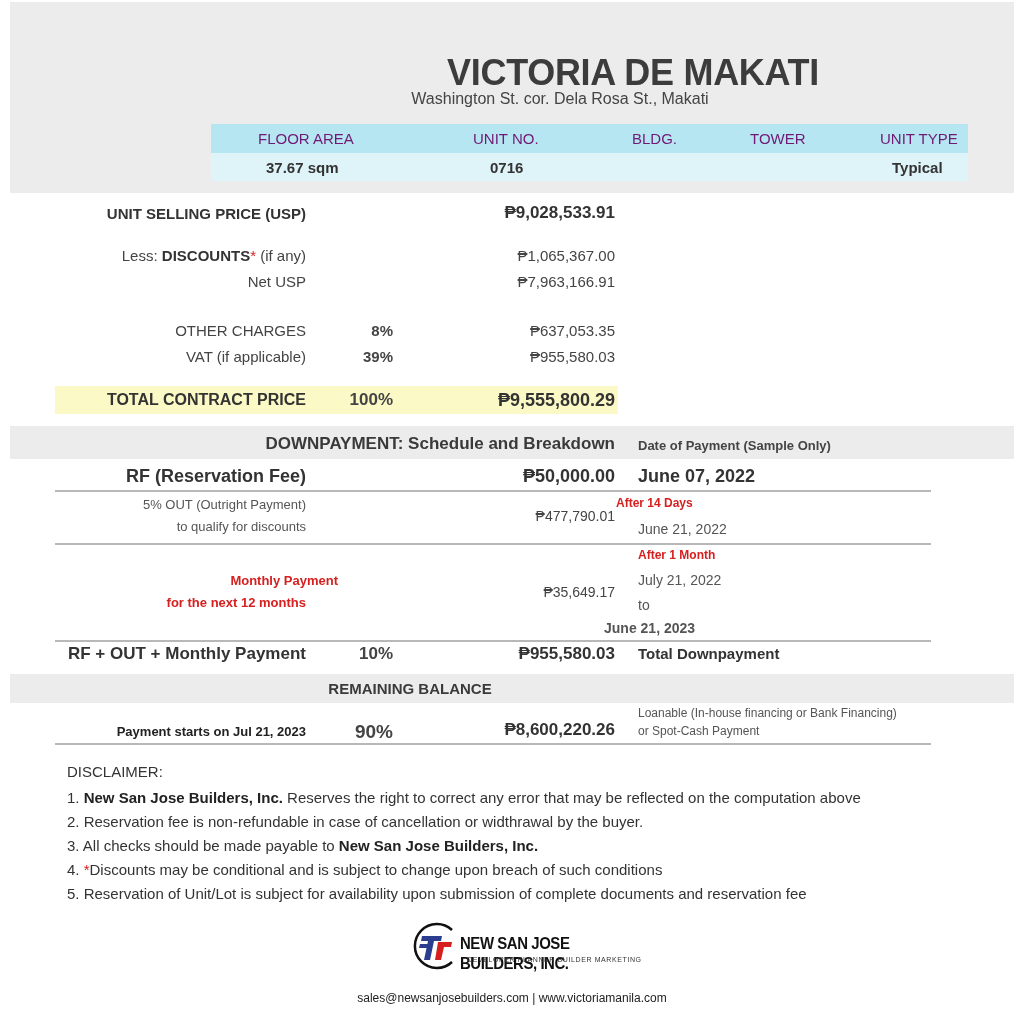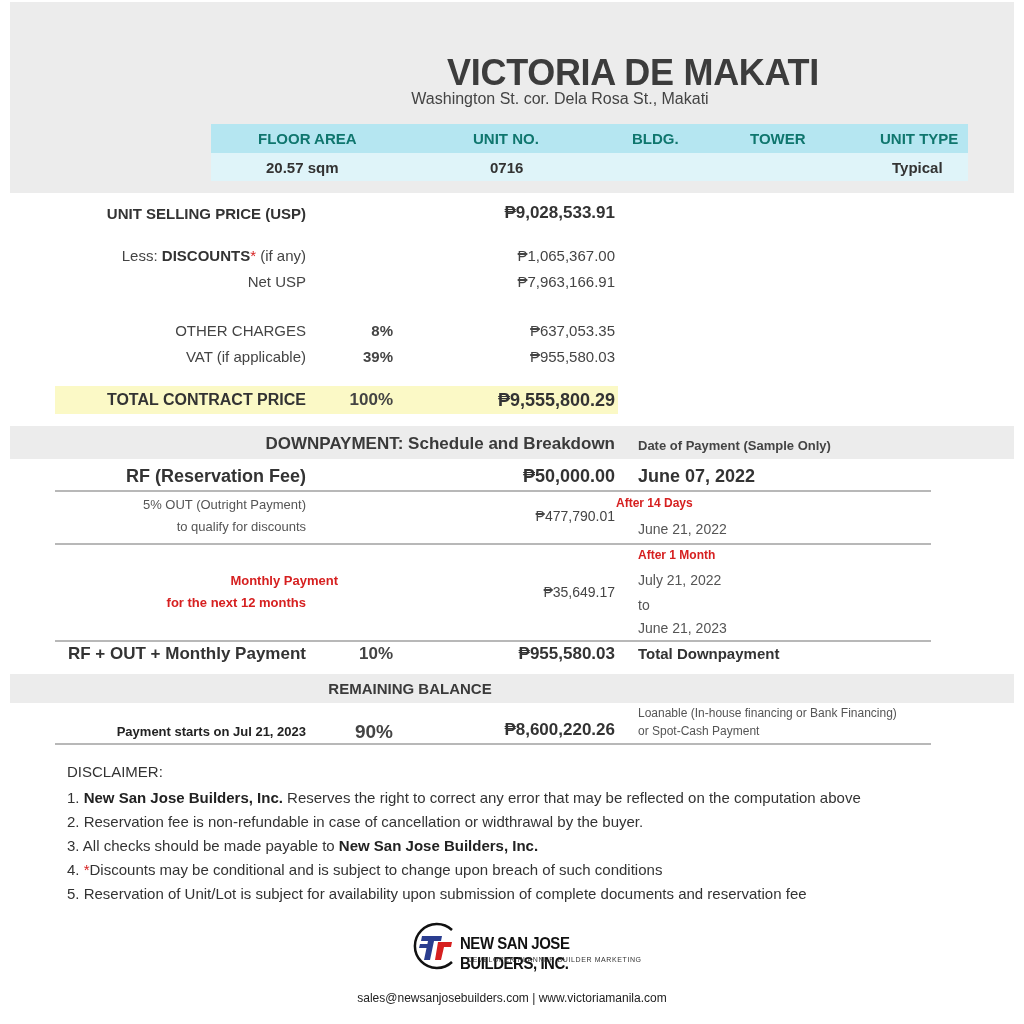--- a/index.html
+++ b/index.html
@@ -6,21 +6,21 @@
   html, body { width: 1024px; height: 1024px; background: #ffffff; overflow: hidden; }
   body { position: relative; font-family: "Liberation Sans", sans-serif; color: #3a3a3a; }
   .abs { position: absolute; white-space: nowrap; }
 
   
   .hdr-box { position: absolute; left: 10px; top: 2px; width: 1004px; height: 191px; background: #ececec; }
   .title { left: 0; width: 1012px; top: 52px; text-align: center; padding-left: 254px; font-size: 36px; font-weight: bold; color: #3c3c3c; letter-spacing: -0.3px; }
   .subtitle { left: 0; width: 1024px; top: 90px; text-align: center; padding-left: 96px; font-size: 16px; color: #444; }
   .cyan-head { position: absolute; left: 211px; top: 124px; width: 757px; height: 29px; background: #b5e6f1; }
   .cyan-val { position: absolute; left: 211px; top: 153px; width: 757px; height: 28px; background: #dff4f9; }
-  .th { font-size: 15px; font-weight: bold; color: #0f766e; }
+  .th { font-size: 15px; font-weight: normal; color: #701a75; }
   .tv { font-size: 15px; font-weight: bold; color: #333; }
 
   
   .lbl { font-size: 15px; color: #444; text-align: right; }
   .lblb { font-size: 15px; font-weight: bold; color: #333; text-align: right; }
   .amt { font-size: 15px; color: #444; text-align: right; }
   .amtb { font-size: 17px; font-weight: bold; color: #333; text-align: right; }
   .pct { font-size: 15px; font-weight: bold; color: #444; text-align: right; }
   .red { color: #d62020; }
   .yellow { position: absolute; left: 55px; top: 386px; width: 563px; height: 28px; background: #fbf9c6; }
@@ -52,21 +52,21 @@
 
 <div class="cyan-head"></div>
 <div class="cyan-val"></div>
 
 <div class="abs th" style="left:258px; top:130px;">FLOOR AREA</div>
 <div class="abs th" style="left:473px; top:130px;">UNIT NO.</div>
 <div class="abs th" style="left:632px; top:130px;">BLDG.</div>
 <div class="abs th" style="left:750px; top:130px;">TOWER</div>
 <div class="abs th" style="left:880px; top:130px;">UNIT TYPE</div>
 
-<div class="abs tv" style="left:266px; top:159px;">20.57 sqm</div>
+<div class="abs tv" style="left:266px; top:159px;">37.67 sqm</div>
 <div class="abs tv" style="left:490px; top:159px;">0716</div>
 <div class="abs tv" style="left:632px; top:159px;"></div>
 <div class="abs tv" style="left:750px; top:159px;"></div>
 <div class="abs tv" style="left:892px; top:159px;">Typical</div>
 
 <div class="abs lblb" style="right:718px; top:205px;">UNIT SELLING PRICE (USP)</div>
 <div class="abs amtb" style="right:409px; top:203px;">₱9,028,533.91</div>
 
 <div class="abs lbl" style="right:718px; top:247px;">
   <span>Less: </span><b style="color:#333">DISCOUNTS</b><span class="red">*</span><span> (if any)</span>
@@ -104,21 +104,21 @@
 <div class="abs smr" style="left:616px; top:496px;">After 14 Days</div>
 <div class="abs date" style="left:638px; top:521px;">June 21, 2022</div>
 <div class="rule" style="top:543px;"></div>
 
 <div class="abs smr" style="right:686px; top:573px; font-size:13px;margin-left:8px;">Monthly Payment</div>
 <div class="abs smr" style="right:718px; top:595px; font-size:13px;">for the next 12 months</div>
 <div class="abs amt" style="right:409px; top:584px; font-size:14px;">₱35,649.17</div>
 <div class="abs smr" style="left:638px; top:548px;">After 1 Month</div>
 <div class="abs date" style="left:638px; top:572px;">July 21, 2022</div>
 <div class="abs date" style="left:638px; top:597px;">to</div>
-<div class="abs date" style="left:638px; top:620px;">June 21, 2023</div>
+<div class="abs date" style="left:604px; top:620px;font-weight:bold;">June 21, 2023</div>
 <div class="rule" style="top:640px;"></div>
 
 <div class="abs" style="right:718px; top:644px; font-size:17px; font-weight:bold; color:#333;">RF + OUT + Monthly Payment</div>
 <div class="abs pct" style="right:631px; top:644px; font-size:17px;">10%</div>
 <div class="abs amtb" style="right:409px; top:644px;">₱955,580.03</div>
 <div class="abs" style="left:638px; top:645px; font-size:15px; font-weight:bold; color:#333;">Total Downpayment</div>
 
 <div class="band" style="top:674px; height:29px;"></div>
 <div class="abs" style="left:0; width:820px; padding-left:0; text-align:center; top:680px; font-size:15px; font-weight:bold; color:#3a3a3a;"><span style="position:relative; left:0;">REMAINING BALANCE</span></div>
 

